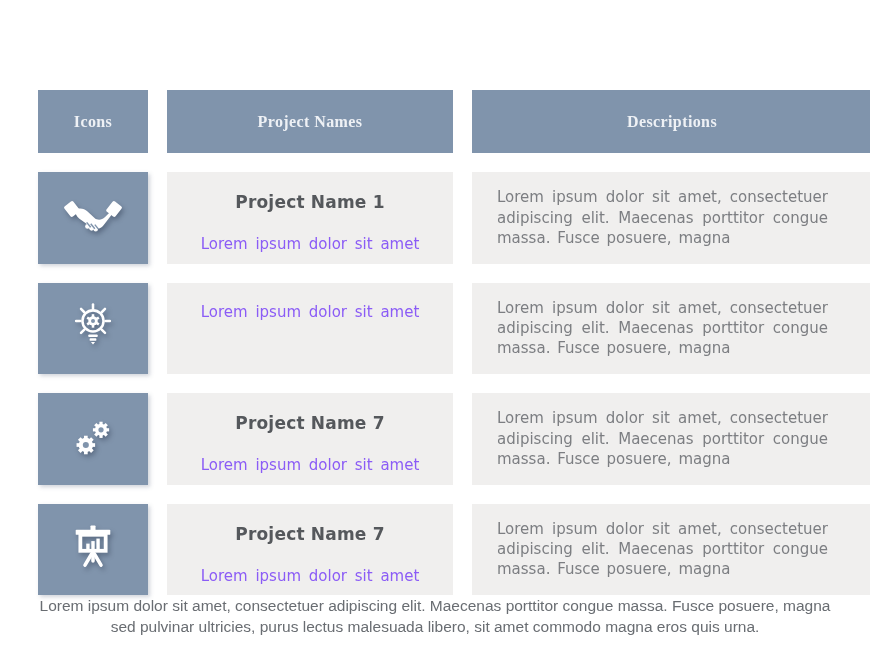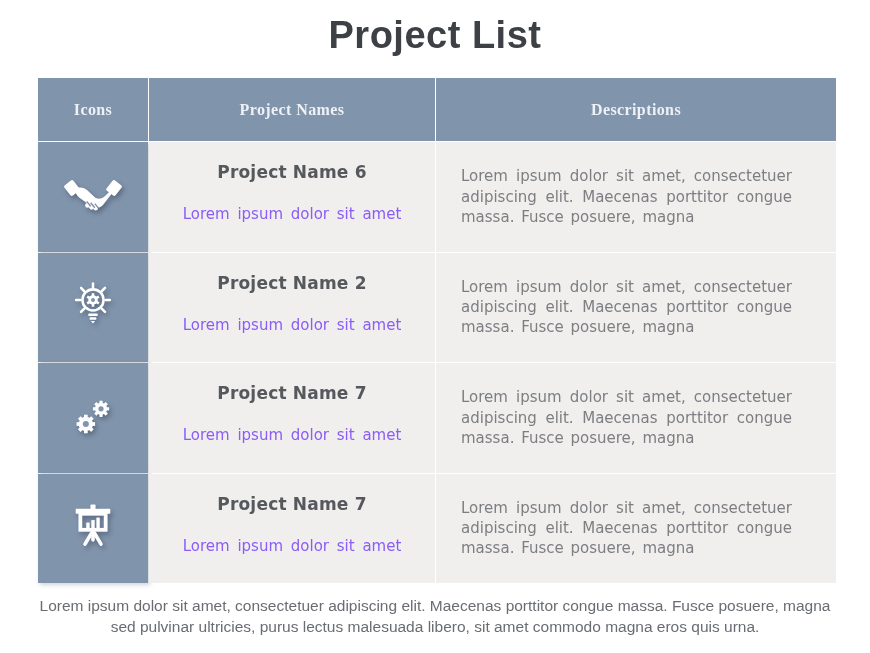--- a/index.html
+++ b/index.html
@@ -6,23 +6,23 @@
   body{width:870px;height:653px;overflow:hidden;
        font-family:"DejaVu Sans",sans-serif;}
   .slide{position:relative;width:870px;height:653px;background:#ffffff;}
 
   
   .title{position:absolute;top:12px;left:0;width:100%;text-align:center;
          font-family:"Liberation Sans",sans-serif;font-weight:bold;
          font-size:38px;line-height:46px;color:#3d4044;letter-spacing:.5px;}
 
   
-  .ptable{position:absolute;left:38px;top:78px;width:802px;height:505px;
+  .ptable{position:absolute;left:38px;top:90px;width:802px;height:505px;
           display:grid;grid-template-columns:110px 286px 400px;
-          grid-template-rows:63px repeat(4,1fr);gap:1px;background:#ffffff;}
+          grid-template-rows:63px repeat(4,1fr);gap:19px;background:#ffffff;}
   .cell{min-width:0;min-height:0;}
   .hcell{background:#8094ac;display:flex;align-items:center;justify-content:center;
          font-family:"Liberation Serif",serif;font-weight:bold;font-size:16px;
          letter-spacing:.4px;color:#eef1f5;}
   .icell{background:#8094ac;display:flex;align-items:center;justify-content:center;
          box-shadow:2px 2px 4px rgba(70,85,110,.25);}
   .icell svg{filter:drop-shadow(2px 3px 2.5px rgba(45,58,80,.45));}
   .ncell{background:#f0efee;display:flex;flex-direction:column;align-items:center;
          padding-top:20px;gap:23px;}
   .pname{font-weight:bold;font-size:17px;color:#55585c;letter-spacing:.2px;}
@@ -36,21 +36,20 @@
   .footer{position:absolute;top:596px;left:0;width:100%;box-sizing:border-box;
           padding:0 30px;text-align:center;
           font-family:"Liberation Sans",sans-serif;font-size:15.5px;
           line-height:1.35;color:#696d72;}
 </style>
 </head>
 <body>
 
 <div class="slide">
 
-  <div class="title">Project List</div>
 
   <div class="ptable">
 
     <div class="cell hcell">Icons</div>
     <div class="cell hcell">Project Names</div>
     <div class="cell hcell">Descriptions</div>
 
     <div class="cell icell">
       <span>
         <svg width="58" height="58" viewBox="0 0 64 64">
@@ -60,21 +59,21 @@
             <path d="M12 26 C16 22.5 22 23.5 26 27 L34 34.5 C37 37 42 36.5 45 33.5 L52 26.5 C53.5 28 53 30 51.5 32 L43 43 C40 46.5 34.5 47.5 31 45 L17 35 C14 33 12.5 29.5 12 26 Z"></path>
             <circle cx="26" cy="43.5" r="2.7"></circle>
             <circle cx="30.5" cy="45.5" r="2.7"></circle>
             <circle cx="35" cy="46.5" r="2.5"></circle>
           </g>
           <path d="M25 39 l4.5 5.5 M29.5 40.5 l4.5 5.5 M34 41.5 l4 5" stroke="#8094ac" stroke-width="1.6" fill="none"></path>
         </svg>
       </span>
     </div>
     <div class="cell ncell">
-      <div class="pname">Project Name 6</div>
+      <div class="pname">Project Name 1</div>
       <div class="psub">Lorem ipsum dolor sit amet</div>
     </div>
     <div class="cell dcell">
       <div class="desc">Lorem ipsum dolor sit amet, consectetuer adipiscing elit. Maecenas porttitor congue massa. Fusce posuere, magna</div>
     </div>
 
     <div class="cell icell">
       <span>
         <svg width="54" height="54" viewBox="0 0 64 64">
           <g stroke="#ffffff" stroke-width="3" fill="none" stroke-linecap="round">
@@ -97,21 +96,20 @@
             <rect x="30.5" y="18" width="3" height="3.4" transform="rotate(300 32 26)"></rect>
             <rect x="26.5" y="42" width="11" height="3" rx="1"></rect>
             <rect x="28" y="46.5" width="8" height="3" rx="1"></rect>
             <path d="M29.5 51 h5 l-2.5 2.8 z"></path>
           </g>
           <circle cx="32" cy="26" r="2.4" fill="#8094ac"></circle>
         </svg>
       </span>
     </div>
     <div class="cell ncell">
-      <div class="pname">Project Name 2</div>
       <div class="psub">Lorem ipsum dolor sit amet</div>
     </div>
     <div class="cell dcell">
       <div class="desc">Lorem ipsum dolor sit amet, consectetuer adipiscing elit. Maecenas porttitor congue massa. Fusce posuere, magna</div>
     </div>
 
     <div class="cell icell">
       <span>
         <svg width="54" height="54" viewBox="0 0 64 64">
           <g fill="#ffffff">

